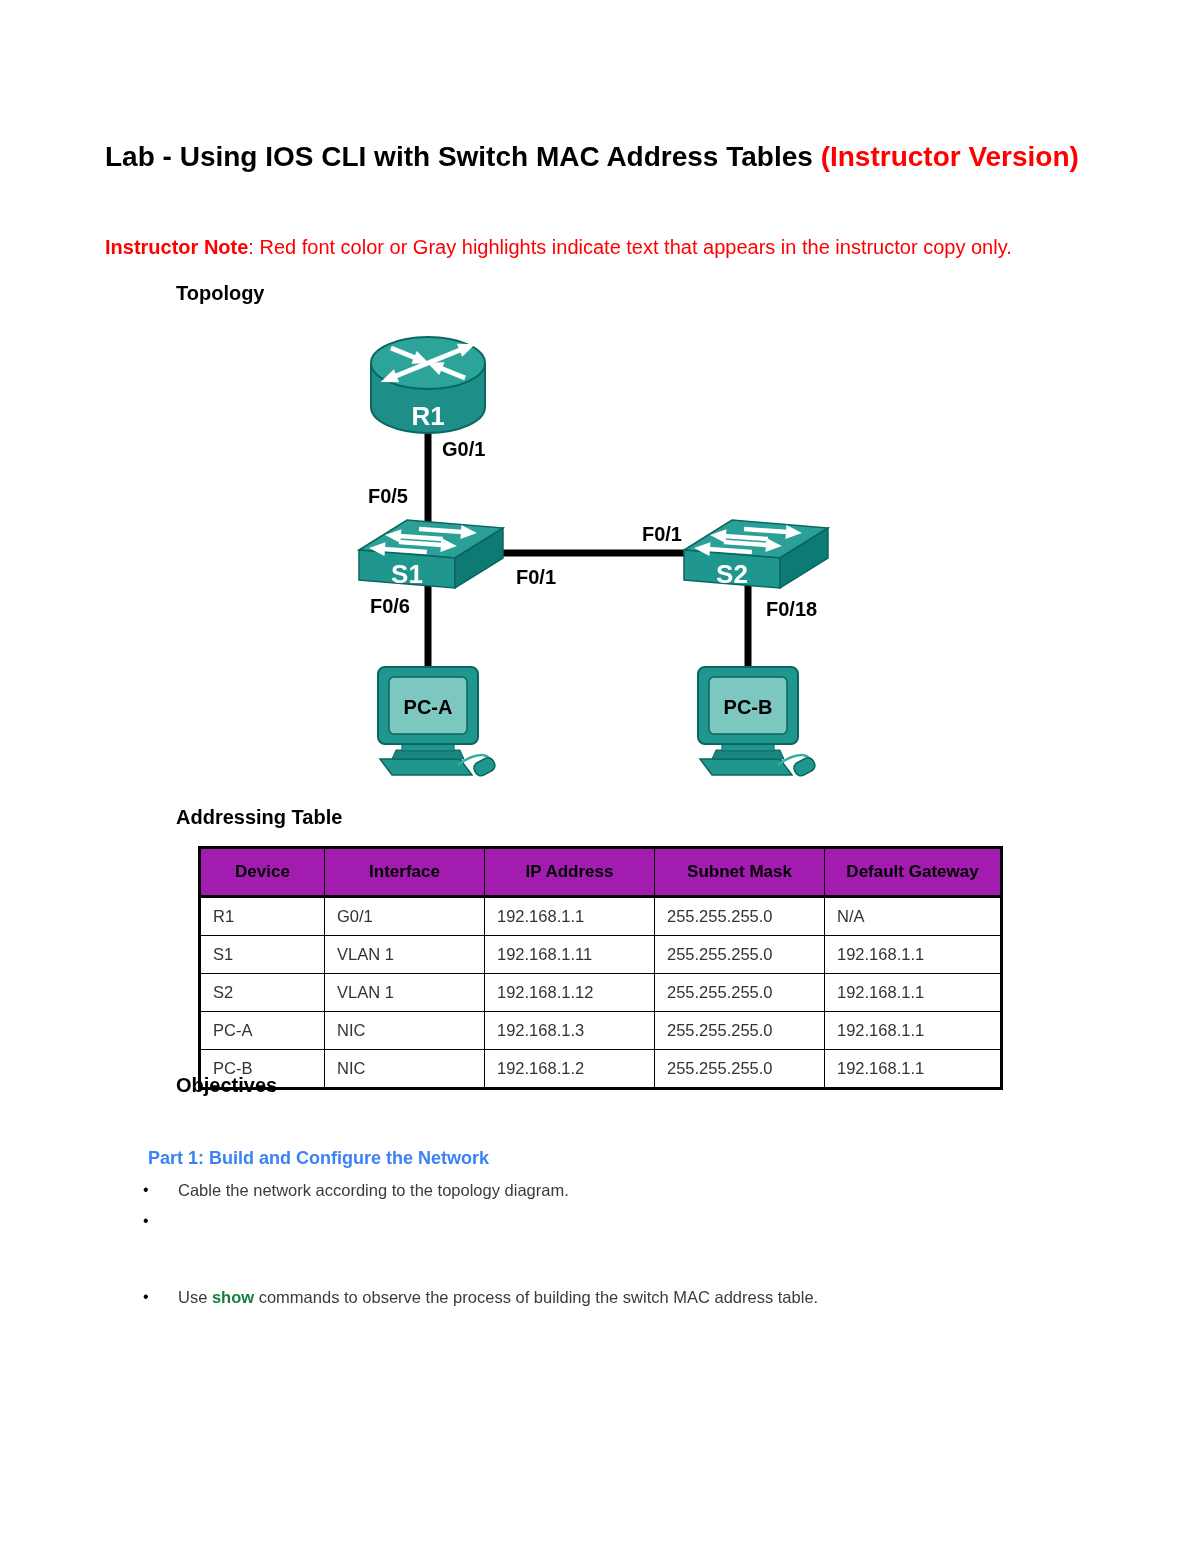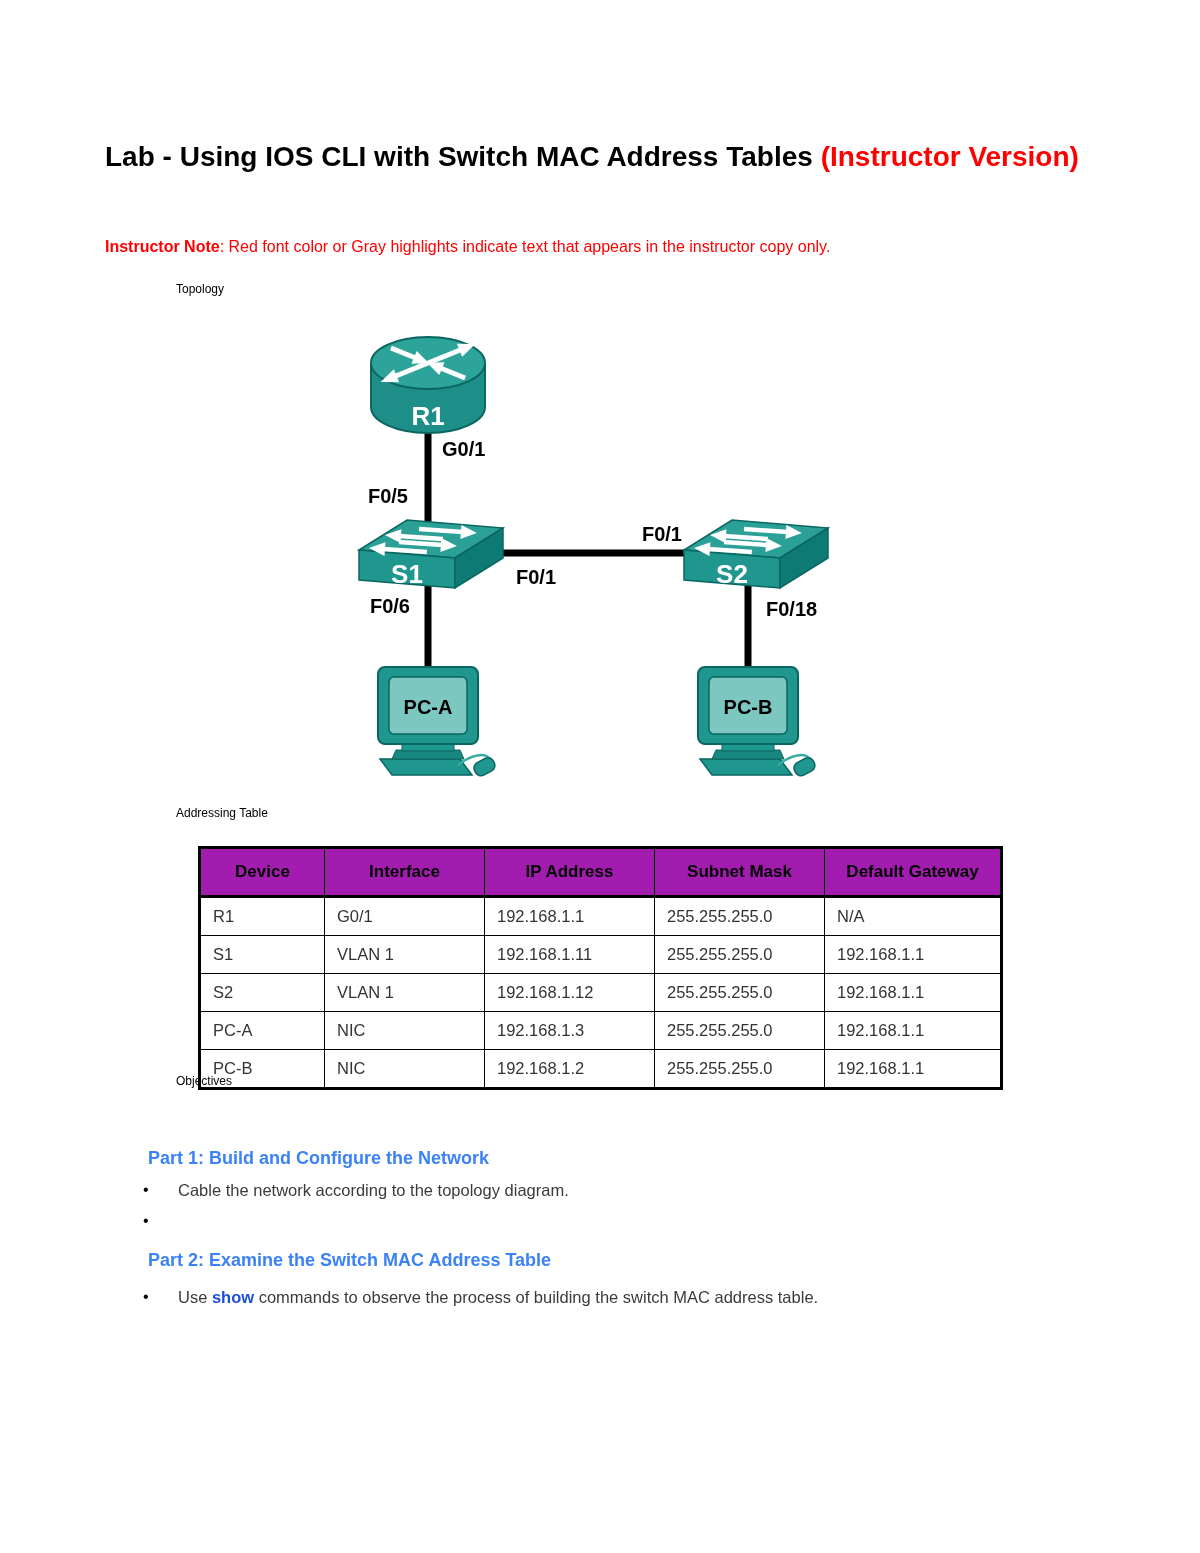--- a/index.html
+++ b/index.html
@@ -17,27 +17,27 @@
   
   .doc-title {
     left: 105px; top: 134px; width: 990px;
     font-size: 28px; font-weight: bold; line-height: 46px; color: #000;
   }
   .doc-title .red { color: #ff0000; }
 
   
   .note {
     left: 105px; top: 236px; width: 1000px;
-    font-size: 16px; color: #ff0000; line-height: 22px;
+    font-size: 20px; color: #ff0000; line-height: 22px;
   }
   .note b { font-weight: bold; }
 
   
   .sect-heading {
-    font-size: 12px; font-weight: normal; color: #000;
+    font-size: 20px; font-weight: bold; color: #000;
   }
   .h-topology  { left: 176px; top: 282px; }
   .h-address   { left: 176px; top: 806px; }
   .h-objectives{ left: 176px; top: 1074px; }
 
   
   .topo { left: 330px; top: 320px; }
   .lnk { stroke: #000; stroke-width: 7px; }
   .plabel {
     font-family: "Liberation Sans", sans-serif;
@@ -85,21 +85,21 @@
     left: 143px; width: 950px;
     font-size: 16.5px; color: #3b3b3b;
     display: flex;
   }
   .bullet-item .marker {
     width: 35px; flex: 0 0 35px; color: #000; font-size: 16px;
   }
   .b1 { top: 1181px; }
   .b2 { top: 1212px; }
   .b3 { top: 1288px; }
-  .bullet-item b { color: #1d4ed8; font-weight: bold; }
+  .bullet-item b { color: #15803d; font-weight: bold; }
 </style>
 </head>
 <body>
 
 <div class="page">
 
   <div class="abs doc-title">
     <span>Lab - Using IOS CLI with Switch MAC Address Tables </span><span class="red">(Instructor Version)</span>
   </div>
 
@@ -266,20 +266,19 @@
   <div class="abs part-heading p1">Part 1: Build and Configure the Network</div>
 
   <div class="abs bullet-item b1">
     <span class="marker">•</span>
     <span>Cable the network according to the topology diagram.</span>
   </div>
   <div class="abs bullet-item b2">
     <span class="marker">•</span>
   </div>
 
-  <div class="abs part-heading p2">Part 2: Examine the Switch MAC Address Table</div>
 
   <div class="abs bullet-item b3">
     <span class="marker">•</span>
     <span><span>Use </span><b>show</b><span> commands to observe the process of building the switch MAC address table.</span></span>
   </div>
 
 </div>
 
 </body></html>

